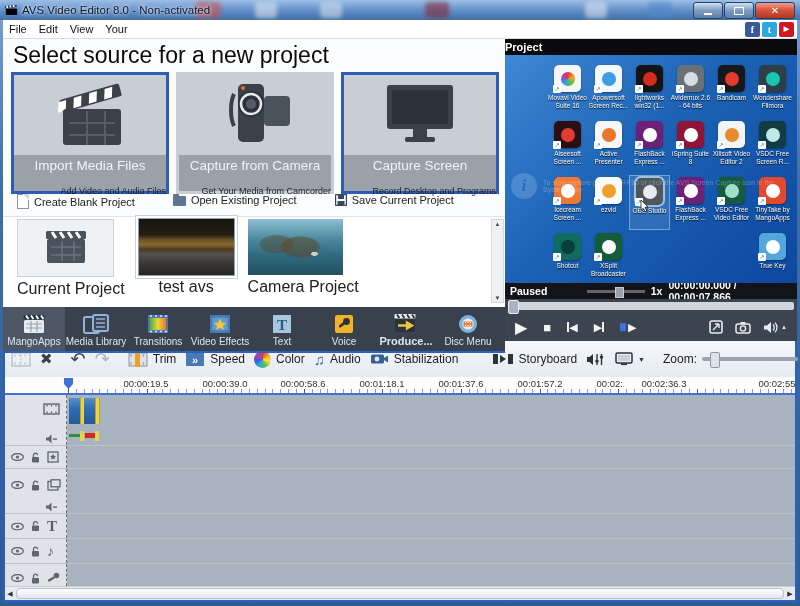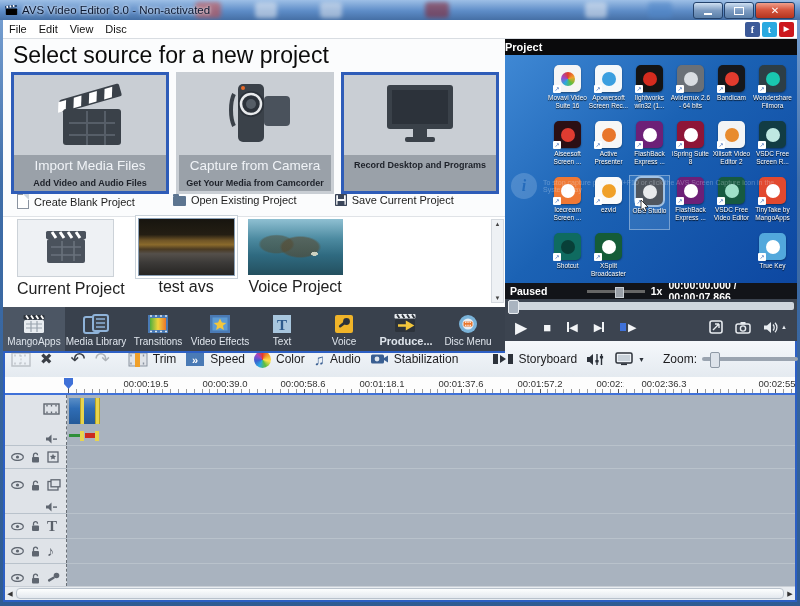--- a/index.html
+++ b/index.html
@@ -26,21 +26,21 @@
   
   .main-row{display:flex;height:302px;flex:0 0 auto;}
   .left-col{width:502px;background:#fbfcfd;display:flex;flex-direction:column;position:relative;}
   .heading{font-size:23px;color:#0c0c0c;margin:3px 16px 3px 10px;flex:0 0 auto;}
   .cards{display:flex;gap:7px;margin:0 0 0 8px;flex:0 0 auto;}
   .card{width:152px;height:116px;background:#c9ced4;position:relative;border:3px solid transparent;}
   .card.hl{border-color:#2e5cb8;}
   .card .art{height:78px;display:flex;align-items:center;justify-content:center;}
   .card .band{position:absolute;left:0;right:0;bottom:0;height:36px;background:#9aa1a9;text-align:center;}
   .card .bt{font-size:13.5px;color:#f0f3f7;margin-top:3px;}
-  .card .bs{font-size:9px;font-weight:bold;color:#1d2129;margin-top:5px;}
+  .card .bs{font-size:9px;font-weight:normal;color:#1d2129;margin-top:13px;text-align:right;}
   .actions{display:flex;gap:38px;align-items:flex-start;height:22px;margin-left:14px;flex:0 0 auto;font-size:11px;color:#222;}
   .act{display:flex;align-items:center;gap:5px;}
   .pageico{width:10px;height:13px;background:#fff;border:1px solid #8a93a0;position:relative;}
   .pageico:after{content:"";position:absolute;right:-1px;top:-1px;border:3px solid;border-color:#cfd6de #cfd6de #fff #fff;? }
   .folderico{width:13px;height:10px;background:#5d7590;border-radius:1px;position:relative;margin-top:2px;}
   .folderico:before{content:"";position:absolute;left:0;top:-2px;width:6px;height:2px;background:#5d7590;border-radius:1px 1px 0 0;}
   .projects-strip{height:88px;background:#fff;border-top:1px solid #e0e3e7;position:relative;display:flex;gap:14px;padding:2px 14px 0 14px;flex:0 0 auto;}
   .ptile{text-align:center;}
   .thumb{width:95px;height:56px;position:relative;}
   .pname{font-size:16px;color:#222;margin-top:3px;}
@@ -158,21 +158,21 @@
         </div>
     </div>
   </div>
 
   <div class="frame">
 
     <div class="menubar">
       <span class="mitem">File</span>
       <span class="mitem">Edit</span>
       <span class="mitem">View</span>
-      <span class="mitem">Disc</span>
+      <span class="mitem">Your</span>
       <div class="social">
         <div class="soc" style="background: rgb(59, 89, 152);">f</div>
         <div class="soc" style="background: rgb(42, 169, 224);">t</div>
         <div class="soc" style="font-size: 7px; font-family: &quot;Liberation Sans&quot;, sans-serif; background: rgb(204, 24, 30);">▶</div>
       </div>
     </div>
 
     <div class="main-row">
       <div class="left-col">
         <div class="heading">Select source for a new project</div>
@@ -219,20 +219,21 @@
           <div class="card hl">
             <div class="art">
               <svg width="90" height="70" viewBox="0 0 90 70">
                 <rect x="12" y="6" width="66" height="44" rx="3" fill="#3a4149"></rect>
                 <rect x="17" y="11" width="56" height="34" fill="#2c323a"></rect>
                 <rect x="38" y="50" width="14" height="8" fill="#3a4149"></rect>
                 <rect x="30" y="58" width="30" height="5" rx="2" fill="#3a4149"></rect>
               </svg>
             </div>
             <div class="band">
+              <div class="bt">Capture Screen</div>
               <div class="bs">Record Desktop and Programs</div>
             </div>
           </div>
         </div>
 
         <div class="actions">
           <div class="act">
             <span class="pageico"></span>
             <span>Create Blank Project</span>
           </div>
@@ -261,21 +262,21 @@
               </svg>
             </div>
             <div class="pname">Current Project</div>
           </div>
           <div class="ptile">
             <div class="thumb testavs sel-thumb"></div>
             <div class="pname">test avs</div>
           </div>
           <div class="ptile">
             <div class="thumb sample"></div>
-            <div class="pname">Voice Project</div>
+            <div class="pname">Camera Project</div>
           </div>
           <div class="vscroll">
             <span>▲</span>
             <span>▼</span>
           </div>
         </div>
 
         <div class="tabbar">
           <div class="tab sel">
             <div class="ticon">

